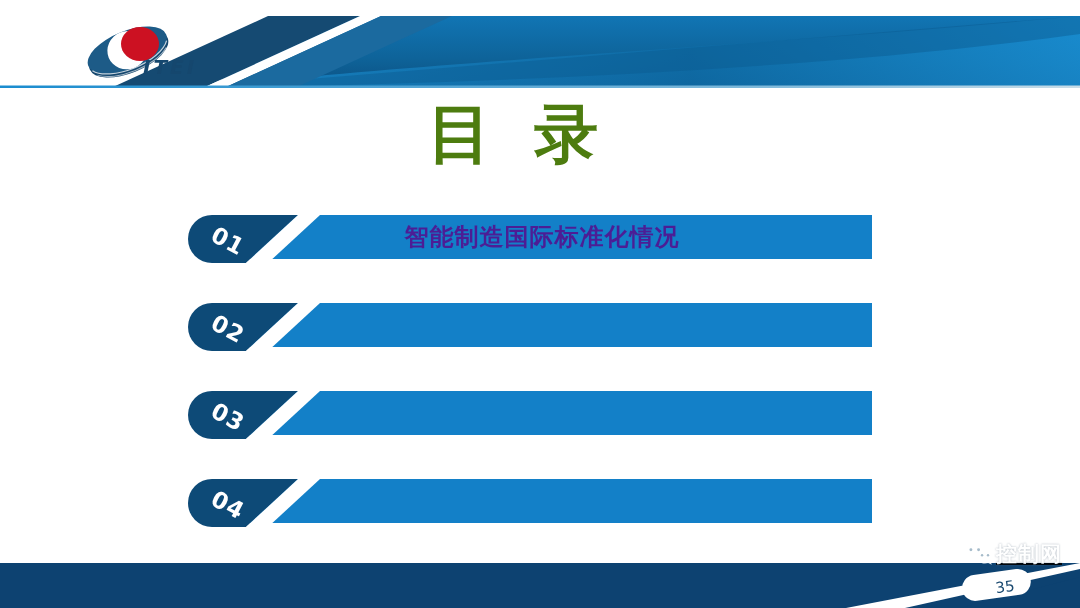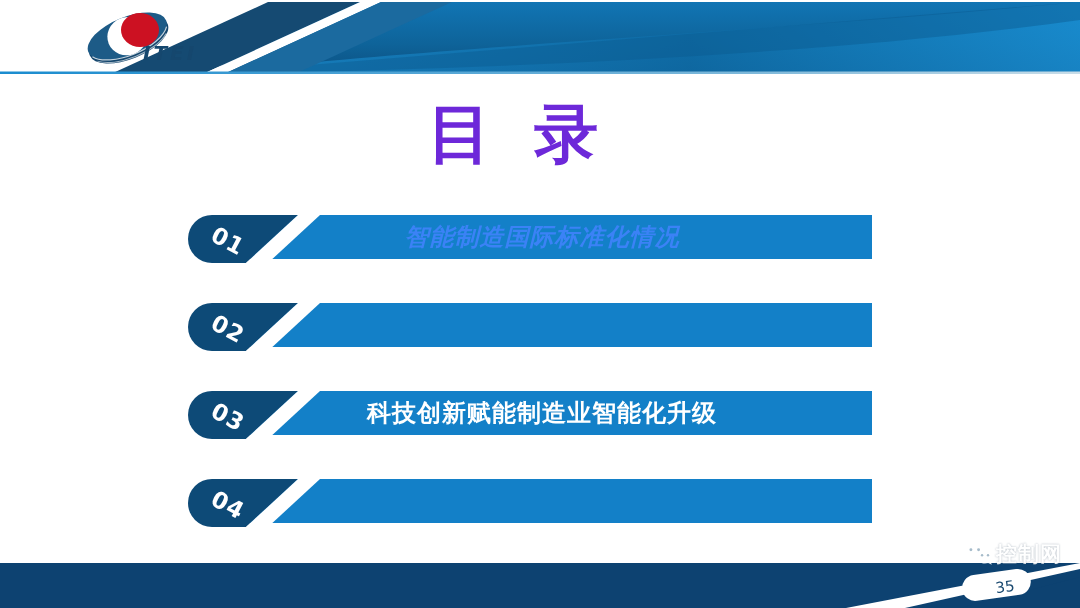--- a/index.html
+++ b/index.html
@@ -18,21 +18,21 @@
     position: relative;
     width: 1080px;
     height: 608px;
     background: #ffffff;
     overflow: hidden;
   }
 
   
   .header {
     position: absolute;
-    left: 0; top: 2px;
+    left: 0; top: 16px;
     width: 1080px;
     height: 80px;
     overflow: hidden;
   }
   .header-svg {
     position: absolute;
     left: 0; top: 0;
     width: 1080px;
     height: 80px;
     display: block;
@@ -52,21 +52,21 @@
   
   .title {
     position: absolute;
     left: 0;
     top: 98px;
     width: 1036px;
     text-align: center;
     font-size: 64px;
     line-height: 72px;
     font-weight: bold;
-    color: #6d28d9;
+    color: #4d7c0f;
     letter-spacing: 10px;
     font-family: "DejaVu Sans", "Liberation Sans", sans-serif;
   }
 
   
   .toc {
     position: absolute;
     left: 0;
     top: 215px;
     width: 1080px;
@@ -92,21 +92,21 @@
     height: 44px;
     line-height: 44px;
     text-align: center;
     color: #ffffff;
     font-size: 24px;
     font-weight: bold;
     letter-spacing: 1px;
     font-family: "DejaVu Sans", "Liberation Sans", sans-serif;
     z-index: 4;
   }
-  .bar-label.dim { color: #3b82f6; font-style: italic; }
+  .bar-label.dim { color: #4c1d95; }
   .badge-wrap {
     position: absolute;
     left: 186px;
     top: -2px;
     width: 160px;
     height: 52px;
     z-index: 3;
   }
   .badge-wrap svg { display: block; }
   .badge-num {
@@ -140,20 +140,21 @@
 
   
   .watermark {
     position: absolute;
     right: 18px;
     top: 538px;
     height: 32px;
     display: flex;
     align-items: center;
     z-index: 20;
+    text-decoration: underline;
   }
   .wm-text {
     font-size: 21px;
     font-weight: bold;
     color: #ffffff;
     opacity: 0.88;
     font-family: "DejaVu Sans", "Liberation Sans", sans-serif;
     text-shadow: 0 0 2px rgba(80,100,120,0.55);
     letter-spacing: 1px;
   }
@@ -254,21 +255,20 @@
 
     <div class="toc-row">
       <div class="bar"></div>
       <div class="badge-wrap">
         <svg width="160" height="52" viewBox="0 0 160 52">
           <path d="M26,2 L112,2 L60,50 L26,50 A24,24 0 0,1 26,2 Z" fill="#0d4a77"></path>
           <path d="M112,2 L134,2 L82,50 L60,50 Z" fill="#ffffff"></path>
         </svg>
       </div>
       <div class="badge-num">03</div>
-      <div class="bar-label">科技创新赋能制造业智能化升级</div>
     </div>
 
     <div class="toc-row">
       <div class="bar"></div>
       <div class="badge-wrap">
         <svg width="160" height="52" viewBox="0 0 160 52">
           <path d="M26,2 L112,2 L60,50 L26,50 A24,24 0 0,1 26,2 Z" fill="#0d4a77"></path>
           <path d="M112,2 L134,2 L82,50 L60,50 Z" fill="#ffffff"></path>
         </svg>
       </div>

